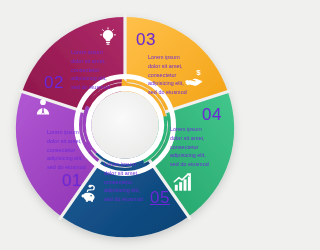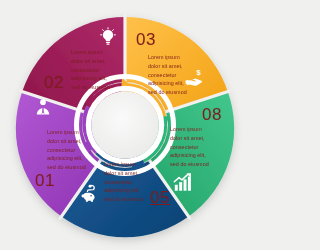--- a/index.html
+++ b/index.html
@@ -7,40 +7,40 @@
   body{
     width:250px;height:250px;
     background:#f0f0ef;
     font-family:"Liberation Sans", sans-serif;
     overflow:hidden;
   }
   #stage{position:relative;width:250px;height:250px;}
   #wheel{position:absolute;left:0;top:0;width:250px;height:250px;}
   .seg-text{
     position:absolute;
-    color:#7f1d1d;
+    color:#6d28d9;
     font-family:"Liberation Sans", sans-serif;
     pointer-events:none;
   }
   .seg-num{
     font-size:17px;
     font-weight:400;
     letter-spacing:0.5px;
     line-height:1;
     text-shadow:0 0 1px rgba(0,0,0,.10);
   }
   .seg-body{
     font-size:5.4px;
     line-height:1.62;
     letter-spacing:0.05px;
     width:44px;
     opacity:.97;
   }
   
-  #num-01{left:35px;top:172px;}
+  #num-01{left:62px;top:172px;}
   #num-02{left:44px;top:74px;text-align:right;}
   #num-03{left:136px;top:31px;}
   #num-04{left:202px;top:106px;}
   #num-05{left:150px;top:189px;text-decoration:underline;}
   
   #body-01{left:47px;top:128px;}
   #body-02{left:71px;top:48px;}
   #body-03{left:148px;top:53px;}
   #body-04{left:170px;top:125px;}
   #body-05{left:104px;top:160px;}
@@ -131,21 +131,21 @@
     </g>
 
     <circle cx="125" cy="125" r="36.5" fill="none" stroke="#ffffff" stroke-width="5.5"></circle>
     <circle cx="125" cy="125" r="33.8" fill="url(#hubg)"></circle>
     <circle cx="125" cy="125" r="48.5" fill="none" stroke="#ffffff" stroke-width="5"></circle>
   </svg>
 
   <div class="seg-text seg-num" id="num-01">01</div>
   <div class="seg-text seg-num" id="num-02">02</div>
   <div class="seg-text seg-num" id="num-03">03</div>
-  <div class="seg-text seg-num" id="num-04">08</div>
+  <div class="seg-text seg-num" id="num-04">04</div>
   <div class="seg-text seg-num" id="num-05">05</div>
 
   <div class="seg-text seg-body" id="body-01">Lorem ipsum dolor sit amet, consectetur adipisicing elit, sed do eiusmod</div>
   <div class="seg-text seg-body" id="body-02">Lorem ipsum dolor sit amet, consectetur adipisicing elit, sed do eiusmod</div>
   <div class="seg-text seg-body" id="body-03">Lorem ipsum dolor sit amet, consectetur adipisicing elit, sed do eiusmod</div>
   <div class="seg-text seg-body" id="body-04">Lorem ipsum dolor sit amet, consectetur adipisicing elit, sed do eiusmod</div>
   <div class="seg-text seg-body" id="body-05">Lorem ipsum dolor sit amet, consectetur adipisicing elit, sed do eiusmod</div>
 
   <svg class="seg-icon" id="icon-01" width="20" height="20" viewBox="0 0 24 24">
     <circle cx="12" cy="6.2" r="3.4" fill="#fff"></circle>

